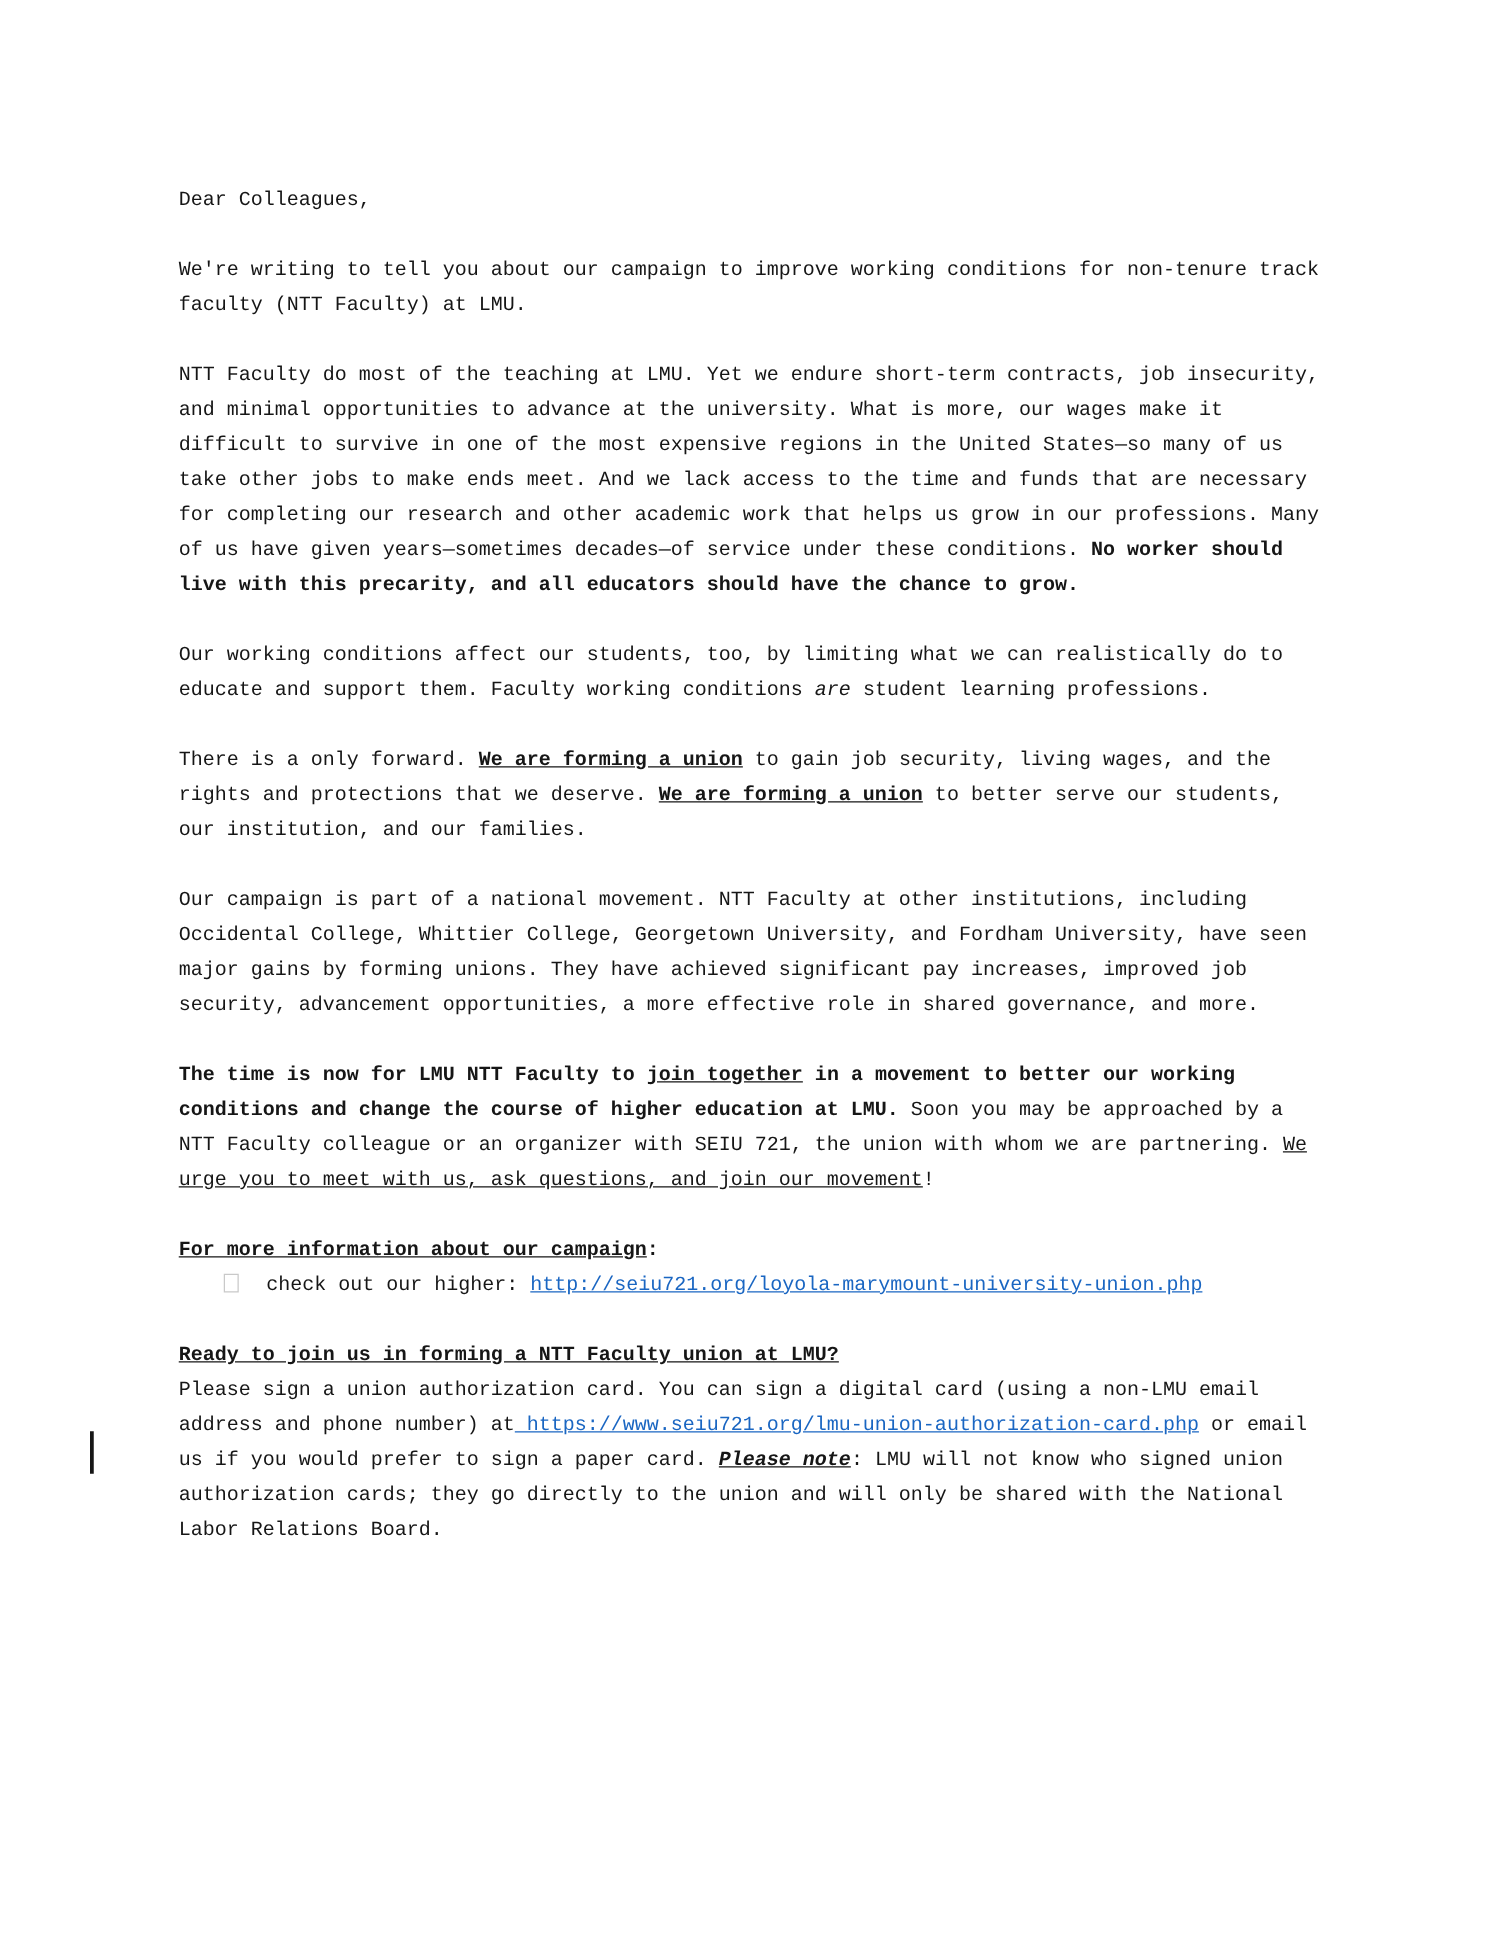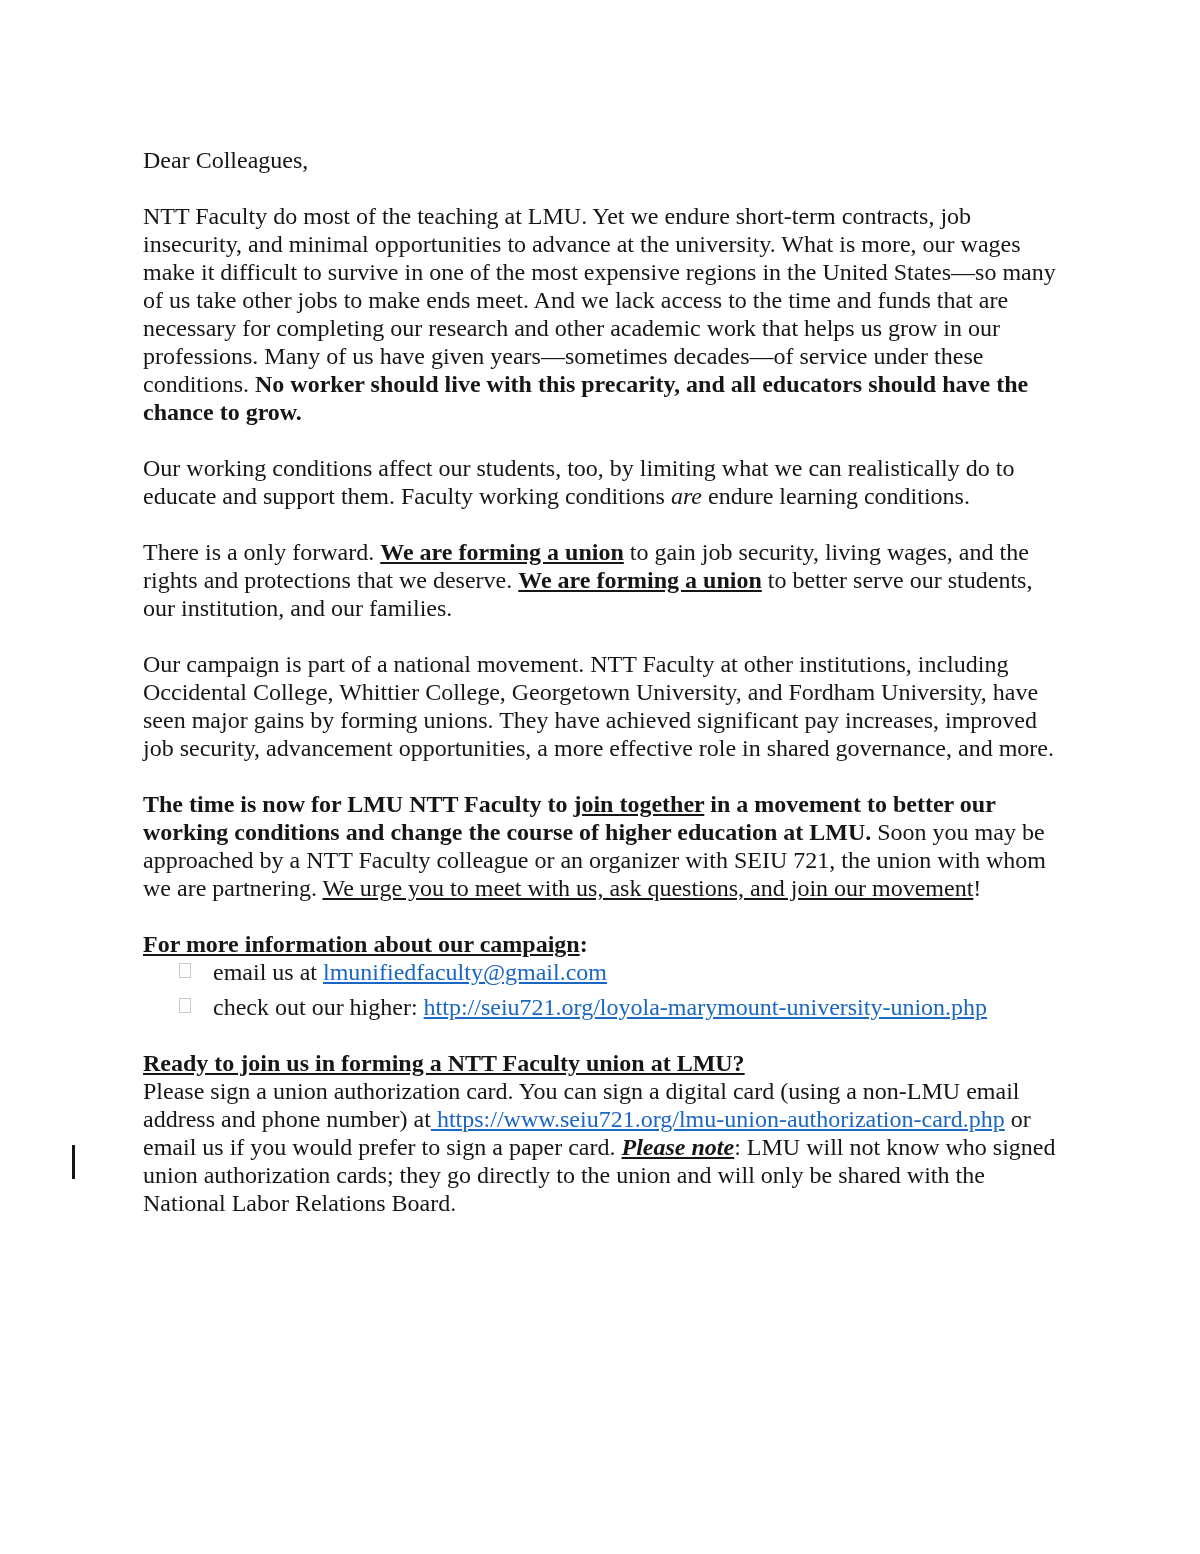--- a/index.html
+++ b/index.html
@@ -5,22 +5,22 @@
   html, body {
     margin: 0;
     padding: 0;
     background: #ffffff;
   }
   .page {
     position: relative;
     width: 1200px;
     height: 1492px;
     background: var(--page-bg, #ffffff);
-    font-family: Liberation Serif, serif;
-    font-size: 24px;
+    font-family: Liberation Mono, monospace;
+    font-size: 16px;
     line-height: 28px;
     color: var(--text-color, #161616);
     overflow: hidden;
   }
   .letter {
     position: absolute;
     left: 143px;
     top: 146px;
     width: 918px;
     overflow-wrap: break-word;
@@ -58,24 +58,24 @@
     background: var(--text-color, #161616);
   }
 </style>
 </head>
 <body>
 
 <div class="page">
   <div class="margin-bar"></div>
   <div class="letter" id="letter">
       <div class="para gap"><span>Dear Colleagues,</span></div>
+      <div class="para gap"><span>We're writing to tell you about our campaign to improve working conditions for non-tenure track faculty (NTT Faculty) at LMU.</span></div>
       <div class="para gap"><span>NTT Faculty do most of the teaching at LMU. Yet we endure short-term contracts, job insecurity, and minimal opportunities to advance at the university. What is more, our wages make it difficult to survive in one of the most expensive regions in the United States—so many of us take other jobs to make ends meet. And we lack access to the time and funds that are necessary for completing our research and other academic work that helps us grow in our professions. Many of us have given years—sometimes decades—of service under these conditions. </span><span class="b">No worker should live with this precarity, and all educators should have the chance to grow.</span></div>
-      <div class="para gap"><span>Our working conditions affect our students, too, by limiting what we can realistically do to educate and support them. Faculty working conditions </span><span class="i">are</span><span> endure learning conditions.</span></div>
+      <div class="para gap"><span>Our working conditions affect our students, too, by limiting what we can realistically do to educate and support them. Faculty working conditions </span><span class="i">are</span><span> student learning professions.</span></div>
       <div class="para gap"><span>There is a only forward. </span><span class="b u">We are forming a union</span><span> to gain job security, living wages, and the rights and protections that we deserve. </span><span class="b u">We are forming a union</span><span> to better serve our students, our institution, and our families.</span></div>
       <div class="para gap"><span>Our campaign is part of a national movement. NTT Faculty at other institutions, including Occidental College, Whittier College, Georgetown University, and Fordham University, have seen major gains by forming unions. They have achieved significant pay increases, improved job security, advancement opportunities, a more effective role in shared governance, and more.</span></div>
       <div class="para gap"><span class="b">The time is now for LMU NTT Faculty to </span><span class="b u">join together</span><span class="b"> in a movement to better our working conditions and change the course of higher education at LMU.</span><span> Soon you may be approached by a NTT Faculty colleague or an organizer with SEIU 721, the union with whom we are partnering. </span><span class="u">We urge you to meet with us, ask questions, and join our movement</span><span>!</span></div>
       <div class="para"><span class="b u">For more information about our campaign</span><span class="b">:</span></div>
-      <div class="para bullet"><span class="marker"></span><span>email us at </span><a class="link">lmunifiedfaculty@gmail.com</a></div>
       <div class="para bullet gap"><span class="marker"></span><span>check out our higher: </span><a class="link">http://seiu721.org/loyola-marymount-university-union.php</a></div>
       <div class="para"><span class="b u">Ready to join us in forming a NTT Faculty union at LMU?</span></div>
       <div class="para gap"><span>Please sign a union authorization card. You can sign a digital card (using a non-LMU email address and phone number) at</span><a class="link"> https://www.seiu721.org/lmu-union-authorization-card.php</a><span> or email us if you would prefer to sign a paper card. </span><span class="b i u">Please note</span><span>: LMU will not know who signed union authorization cards; they go directly to the union and will only be shared with the National Labor Relations Board.</span></div>
     </div>
 </div>
 
 </body></html>

